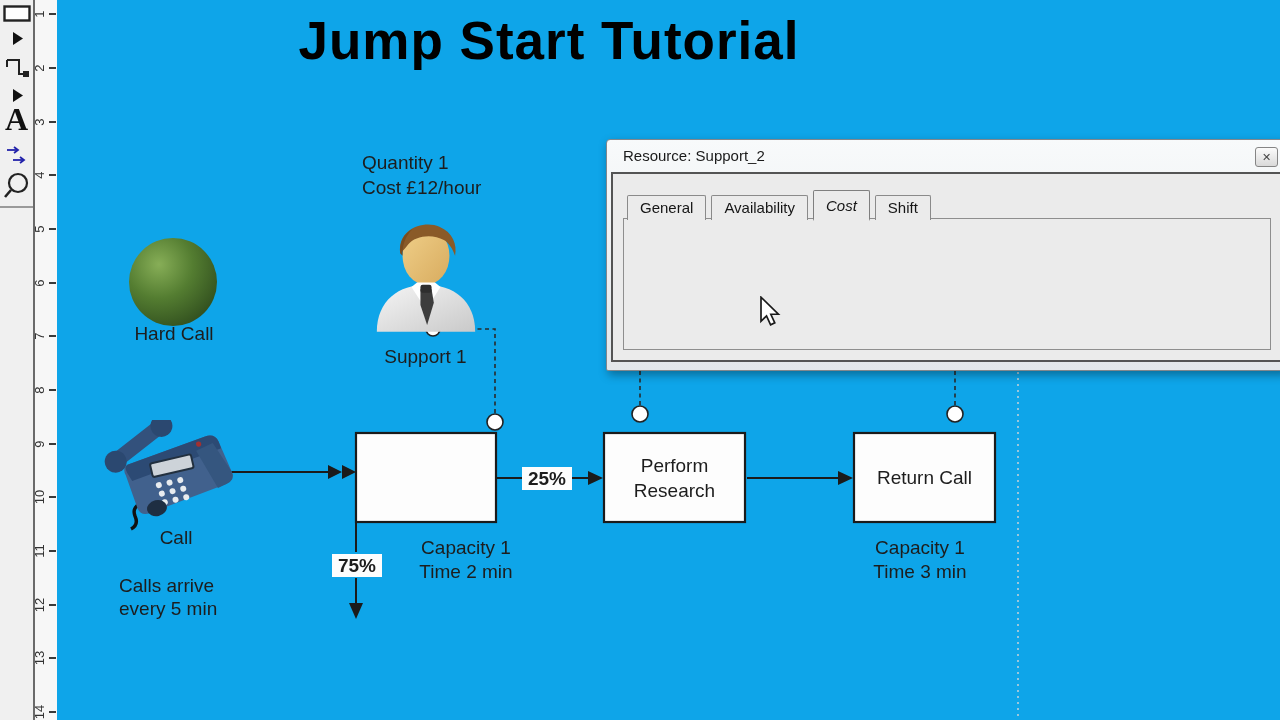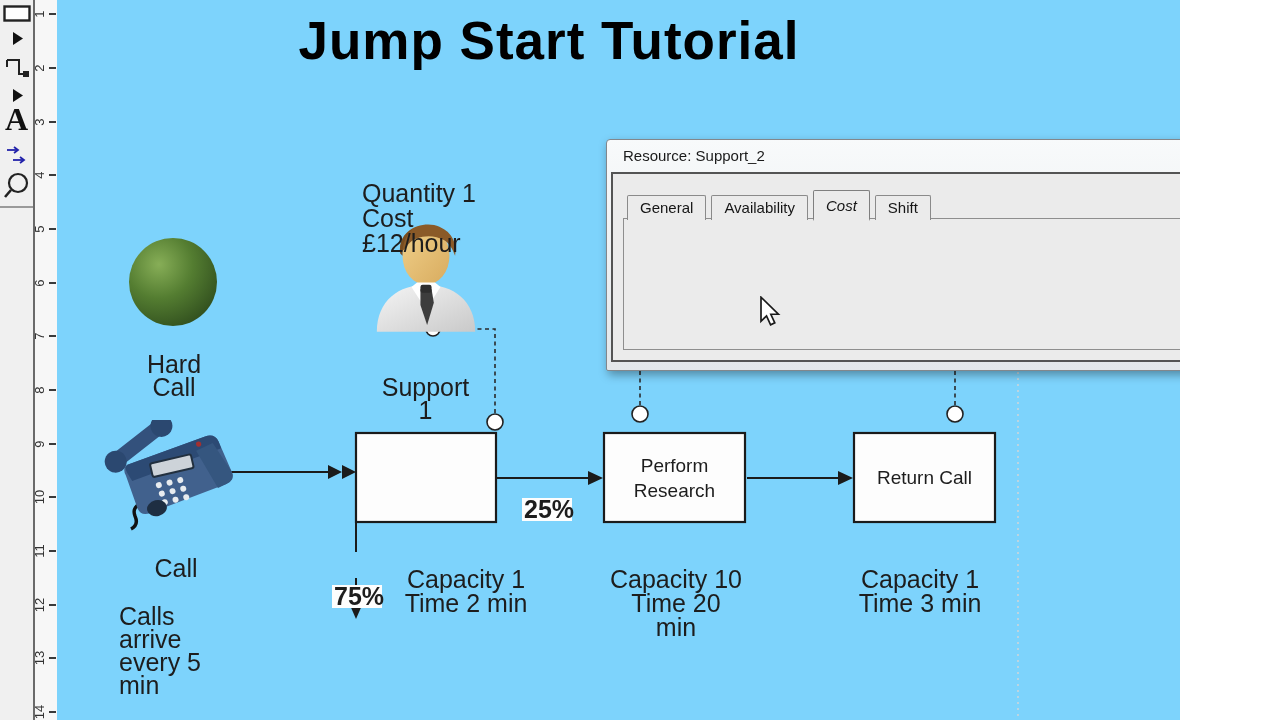--- a/index.html
+++ b/index.html
@@ -1,30 +1,30 @@
 <!DOCTYPE html>
 <html><head>
 <meta charset="utf-8">
 <style>
   html,body{margin:0;padding:0;background:#fff;}
-  #app{position:relative;width:1180px;height:720px;overflow:hidden;
-       font-family:"Liberation Sans",sans-serif;background:#7dd3fc;}
+  #app{position:relative;width:1280px;height:720px;overflow:hidden;
+       font-family:"Liberation Sans",sans-serif;background:#0ea5e9;}
 
   
   .toolbar{position:absolute;left:0;top:0;width:33px;height:720px;
            background:#f0f0f0;border-right:2px solid #6a6a6a;z-index:3;}
   .toolbar .tdiv{position:absolute;left:0;top:206px;width:33px;height:2px;background:#9a9a9a;}
   .tool{position:absolute;left:0;width:33px;display:flex;justify-content:center;align-items:center;}
   .ruler{position:absolute;left:35px;top:0;width:22px;height:720px;background:#f7f7f7;z-index:3;}
   .rnum{position:absolute;left:29px;width:22px;height:16px;font-size:13px;color:#333;
         text-align:center;transform:rotate(-90deg);transform-origin:center;z-index:4;}
   .rtick{position:absolute;left:49px;width:7px;height:2px;background:#3a3a3a;z-index:4;}
 
   
-  .lbl{position:absolute;color:#1d1d1d;font-size:25px;line-height:23px;z-index:2;margin-top:31px;}
+  .lbl{position:absolute;color:#1d1d1d;font-size:19px;line-height:23px;z-index:2;}
   .center{text-align:center;}
   .page-title{position:absolute;left:253px;top:10px;width:592px;text-align:center;
               font-size:53px;font-weight:bold;color:#000;letter-spacing:1px;z-index:2;}
   .boxlbl{position:absolute;display:flex;flex-direction:column;justify-content:center;
           align-items:center;font-size:19px;line-height:25px;color:#1d1d1d;z-index:2;}
   .pct{background:#fdfdfd;padding:0 2px;font-weight:bold;}
   .caplbl{line-height:24px;}
 
   .ball{position:absolute;left:129px;top:238px;width:88px;height:88px;border-radius:50%;
         background:radial-gradient(circle at 34% 30%, #87ae57 0%, #547d31 40%, #2d4a1c 85%);z-index:2;}
@@ -176,24 +176,20 @@
   </div>
   <div class="boxlbl" style="left:604px;top:433px;width:141px;height:89px;">
     <span>Perform</span>
     <span>Research</span>
   </div>
 
   <div class="lbl center caplbl" style="left:399px;top:536px;width:134px;">
     <span style="display:block;">Capacity 1</span>
     <span style="display:block;text-align:center;">Time 2 min</span>
   </div>
-  <div class="lbl center caplbl" style="left:609px;top:536px;width:134px;">
-    <span style="display:block;">Capacity 10</span>
-    <span style="display:block;">Time 20 min</span>
-  </div>
   <div class="lbl center caplbl" style="left:850px;top:536px;width:140px;">
     <span style="display:block;">Capacity 1</span>
     <span style="display:block;">Time 3 min</span>
   </div>
 
   <div class="lbl center pct" style="left:522px;top:467px;width:46px;">25%</div>
   <div class="lbl center pct" style="left:332px;top:554px;width:46px;">75%</div>
 
   <div class="toolbar">
     <div class="tool" style="top:3px;height:20px;">

